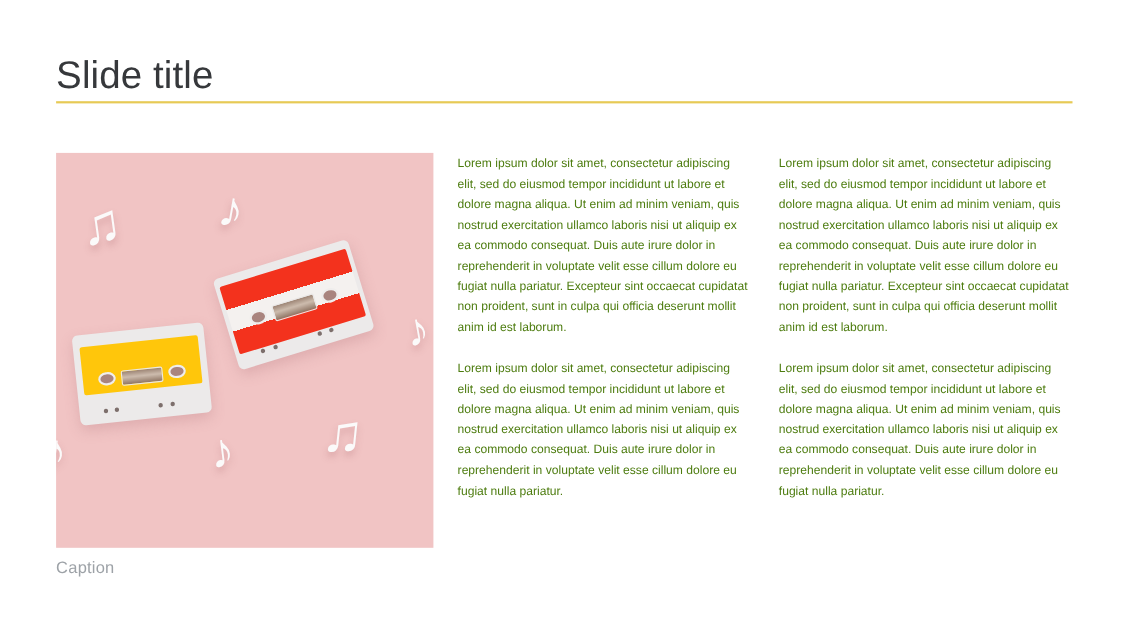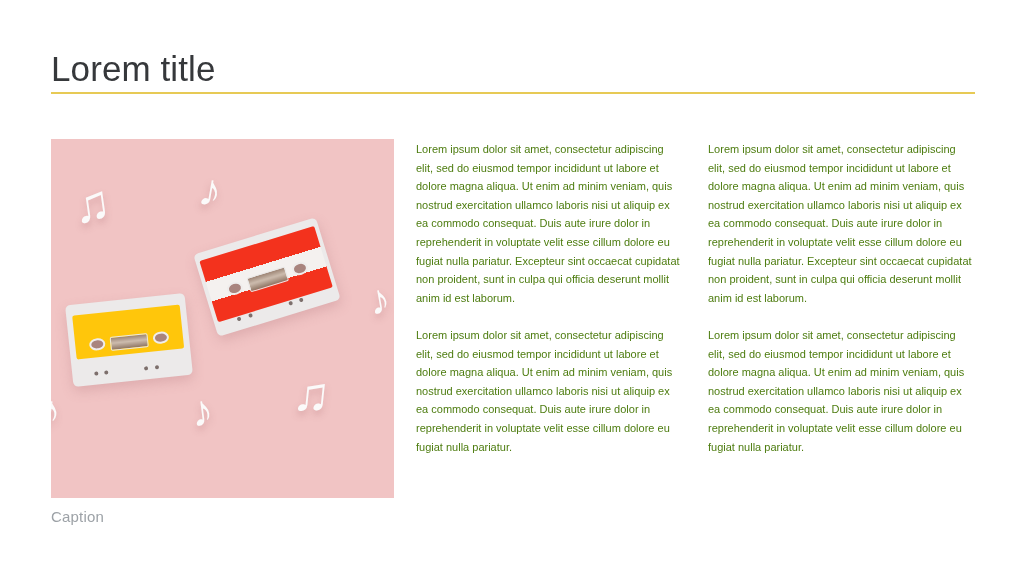--- a/index.html
+++ b/index.html
@@ -177,21 +177,21 @@
   }
   .text-col p:last-child {
     margin-bottom: 0;
   }
 </style>
 </head>
 <body>
 
 <div class="slide">
 
-  <div class="slide-title">Lorem title</div>
+  <div class="slide-title">Slide title</div>
 
   <div class="title-rule"></div>
 
   <div class="image-block">
     <div class="photo">
 
       <div class="cassette" id="cassette-yellow">
         <div class="label"></div>
         <div class="window"></div>
         <div class="hub left"></div>

